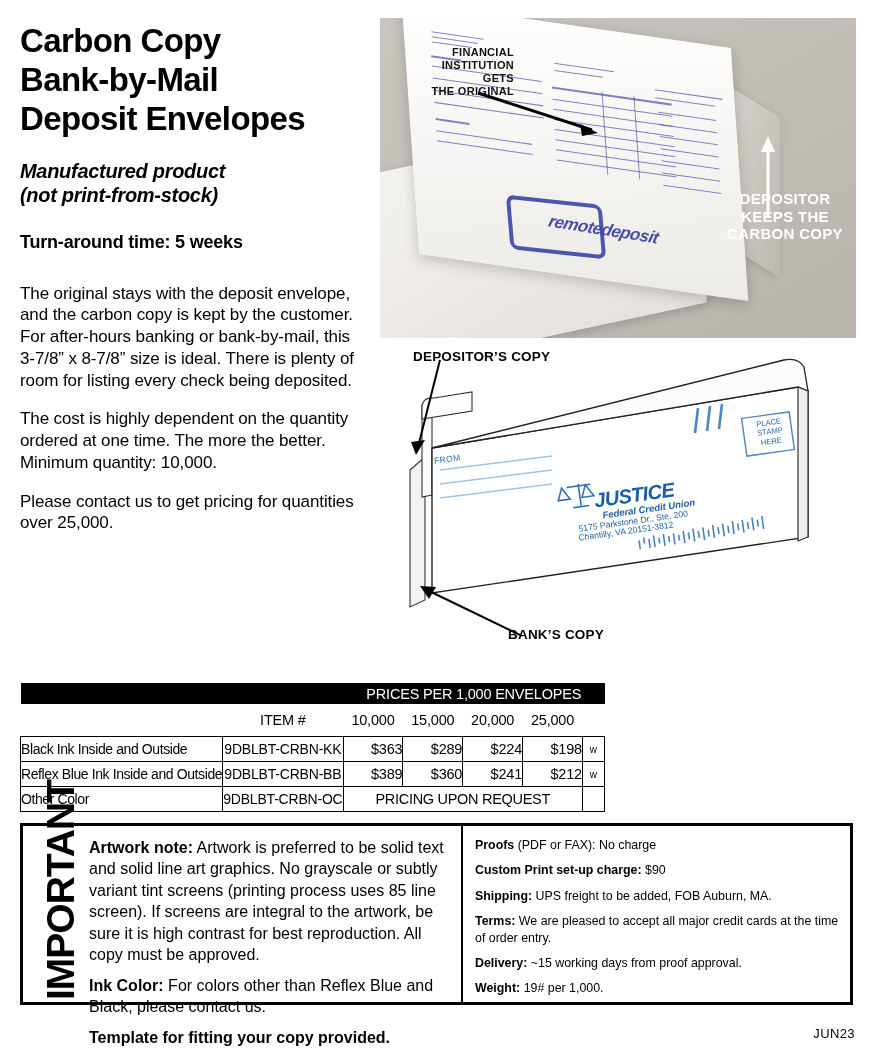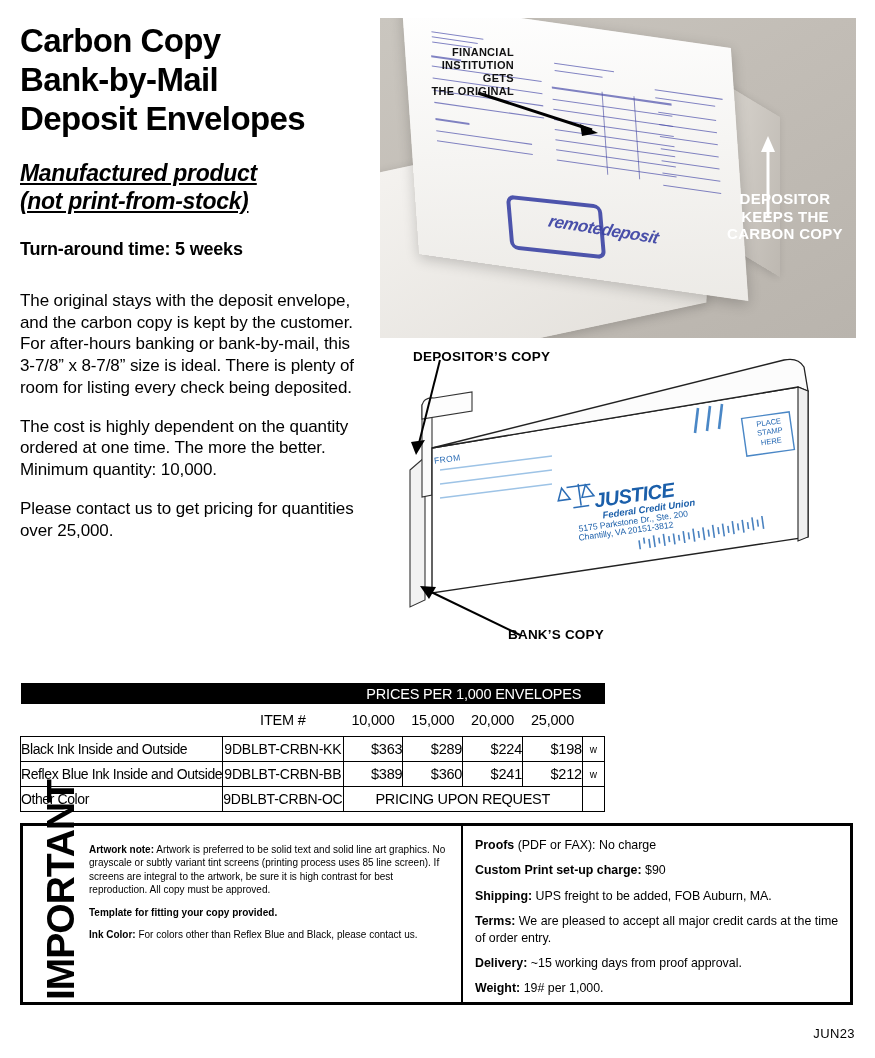--- a/index.html
+++ b/index.html
@@ -21,27 +21,26 @@
     width: 340px;
   }
   #page-title {
     font-size: 33px;
     font-weight: bold;
     line-height: 1.18;
     letter-spacing: -0.6px;
     margin: 0 0 20px 0;
   }
   #subtitle {
-    font-size: 23px;
+    font-size: 20px;
     font-weight: bold;
     font-style: italic;
     line-height: 1.22;
     letter-spacing: -0.3px;
     margin: 16px 0 24px 0;
-    text-decoration: underline;
   }
   #turnaround {
     font-size: 18px;
     font-weight: bold;
     letter-spacing: -0.2px;
     margin: 0 0 30px 0;
   }
   .body-para {
     font-size: 17px;
     line-height: 1.28;
@@ -230,23 +229,23 @@
     transform: rotate(-90deg);
     font-size: 39px;
     font-weight: bold;
     letter-spacing: -1px;
     transform-origin: center center;
     text-align: center;
     font-stretch: condensed;
   }
   #imp-left {
     position: absolute;
-    left: 66px; top: 17px;
+    left: 66px; top: 11px;
     width: 358px;
-    font-size: 10px;
+    font-size: 16px;
     line-height: 1.34;
   }
   #imp-divider {
     position: absolute;
     left: 438px; top: 0;
     width: 1.6px; height: 100%;
     background: #000;
   }
   #imp-right {
     position: absolute;
@@ -463,24 +462,24 @@
 
 <div id="important-box">
   <div id="important-word">IMPORTANT</div>
   <div id="imp-divider"></div>
 
   <div id="imp-left">
     <p class="imp-p">
       <b>Artwork note:</b><span> Artwork is preferred to be solid text and solid line art graphics. No grayscale or subtly variant tint screens (printing process uses 85 line screen). If screens are integral to the artwork, be sure it is high contrast for best reproduction. All copy must be approved.</span>
     </p>
     <p class="imp-p">
+      <b>Ink Color:</b><span> For colors other than Reflex Blue and Black, please contact us.</span>
+    </p>
+    <p class="imp-p">
       <b>Template for fitting your copy provided.</b><span></span>
-    </p>
-    <p class="imp-p">
-      <b>Ink Color:</b><span> For colors other than Reflex Blue and Black, please contact us.</span>
     </p>
   </div>
 
   <div id="imp-right">
     <p class="imp-p">
       <b>Proofs</b><span> (PDF or FAX): No charge</span>
     </p>
     <p class="imp-p">
       <b>Custom Print set-up charge:</b><span> $90</span>
     </p>

